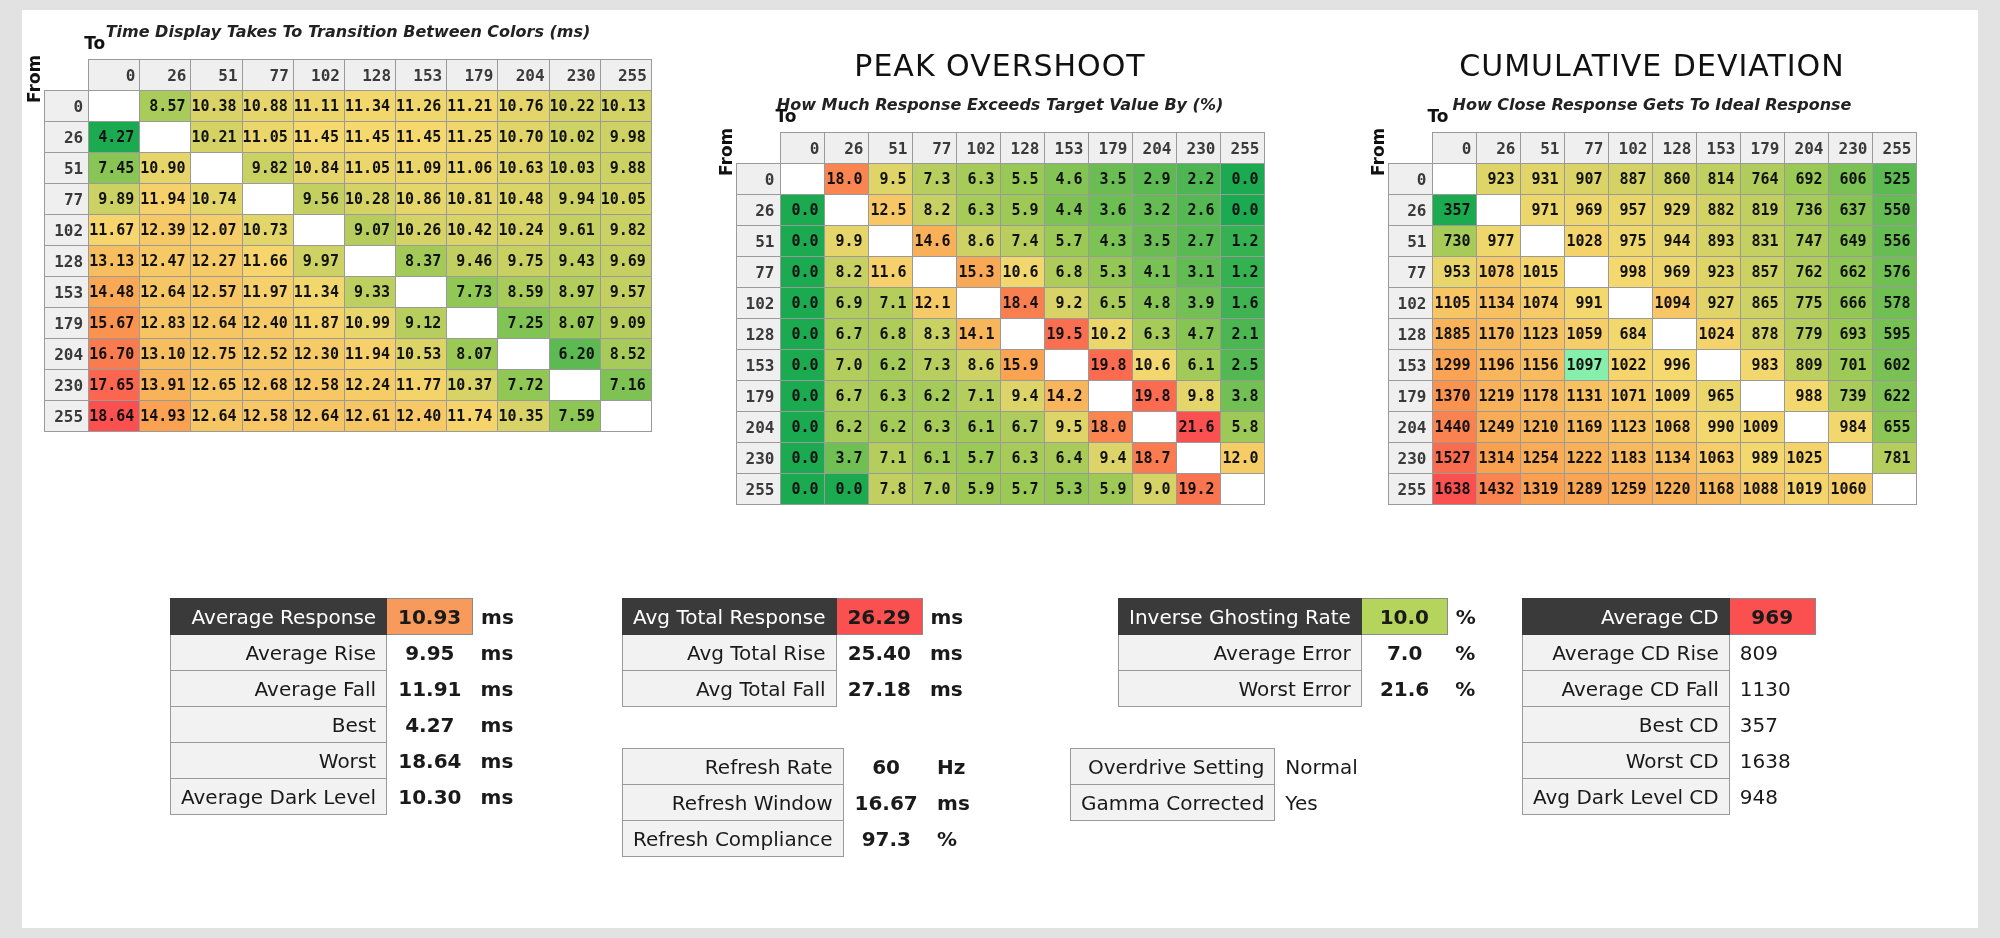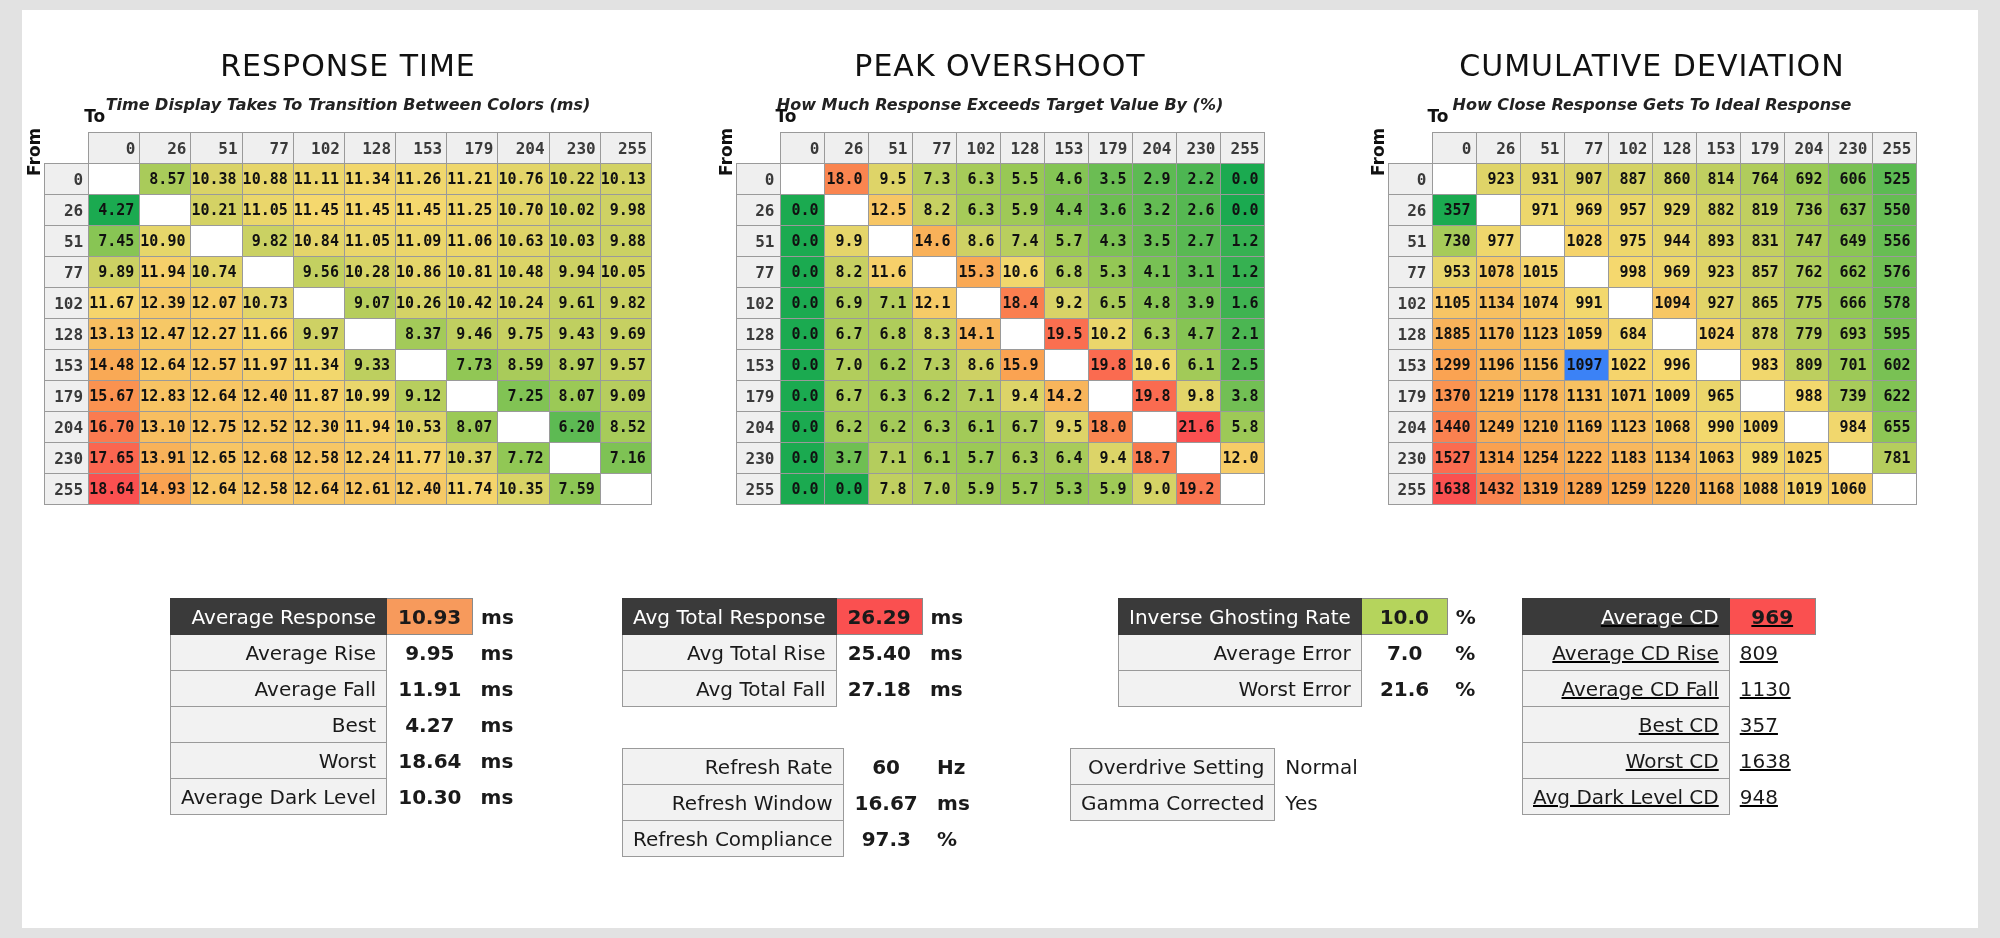--- a/index.html
+++ b/index.html
@@ -95,21 +95,20 @@
   }
 </style>
 </head>
 <body>
 
 <div class="sheet">
 
   <div class="panels">
 
     <div class="panel">
-      <div class="ptitle">RESPONSE TIME</div>
       <div class="psub">Time Display Takes To Transition Between Colors (ms)</div>
       <div class="gridwrap">
         <span class="tolabel">To</span>
         <span class="fromlabel">From</span>
         <table class="matrix m1">
             <tbody>
               <tr>
                 <td class="corner"></td>
                 <td class="hdr">0</td>
                 <td class="hdr">26</td>
@@ -567,21 +566,21 @@
                 <td class="cell" style="background:rgb(210,210,101)">878</td>
                 <td class="cell" style="background:rgb(180,205,93)">779</td>
                 <td class="cell" style="background:rgb(155,201,86)">693</td>
                 <td class="cell" style="background:rgb(118,192,84)">595</td>
               </tr>
               <tr>
                 <td class="rowhdr">153</td>
                 <td class="cell" style="background:rgb(250,163,82)">1299</td>
                 <td class="cell" style="background:rgb(248,181,91)">1196</td>
                 <td class="cell" style="background:rgb(247,188,95)">1156</td>
-                <td class="cell" style="background:#3b82f6">1097</td>
+                <td class="cell" style="background:#86efac">1097</td>
                 <td class="cell" style="background:rgb(245,212,108)">1022</td>
                 <td class="cell" style="background:rgb(245,216,110)">996</td>
                 <td class="diag"></td>
                 <td class="cell" style="background:rgb(241,215,109)">983</td>
                 <td class="cell" style="background:rgb(189,207,95)">809</td>
                 <td class="cell" style="background:rgb(157,201,87)">701</td>
                 <td class="cell" style="background:rgb(121,193,84)">602</td>
               </tr>
               <tr>
                 <td class="rowhdr">179</td>
@@ -753,21 +752,21 @@
               <td class="lbl">Overdrive Setting</td>
               <td class="valtext">Normal</td>
             </tr>
             <tr>
               <td class="lbl">Gamma Corrected</td>
               <td class="valtext">Yes</td>
             </tr>
           </tbody>
         </table>
       </div>
-    <div class="sblock" style="left:1500px;top:0;text-decoration:underline;">
+    <div class="sblock" style="left:1500px;top:0;">
         <table class="stat">
           <tbody>
             <tr class="head">
               <td class="lbl">Average CD</td>
               <td class="valhl" style="background: rgb(250, 80, 80);">969</td>
             </tr>
             <tr>
               <td class="lbl">Average CD Rise</td>
               <td class="valtext">809</td>
             </tr>

